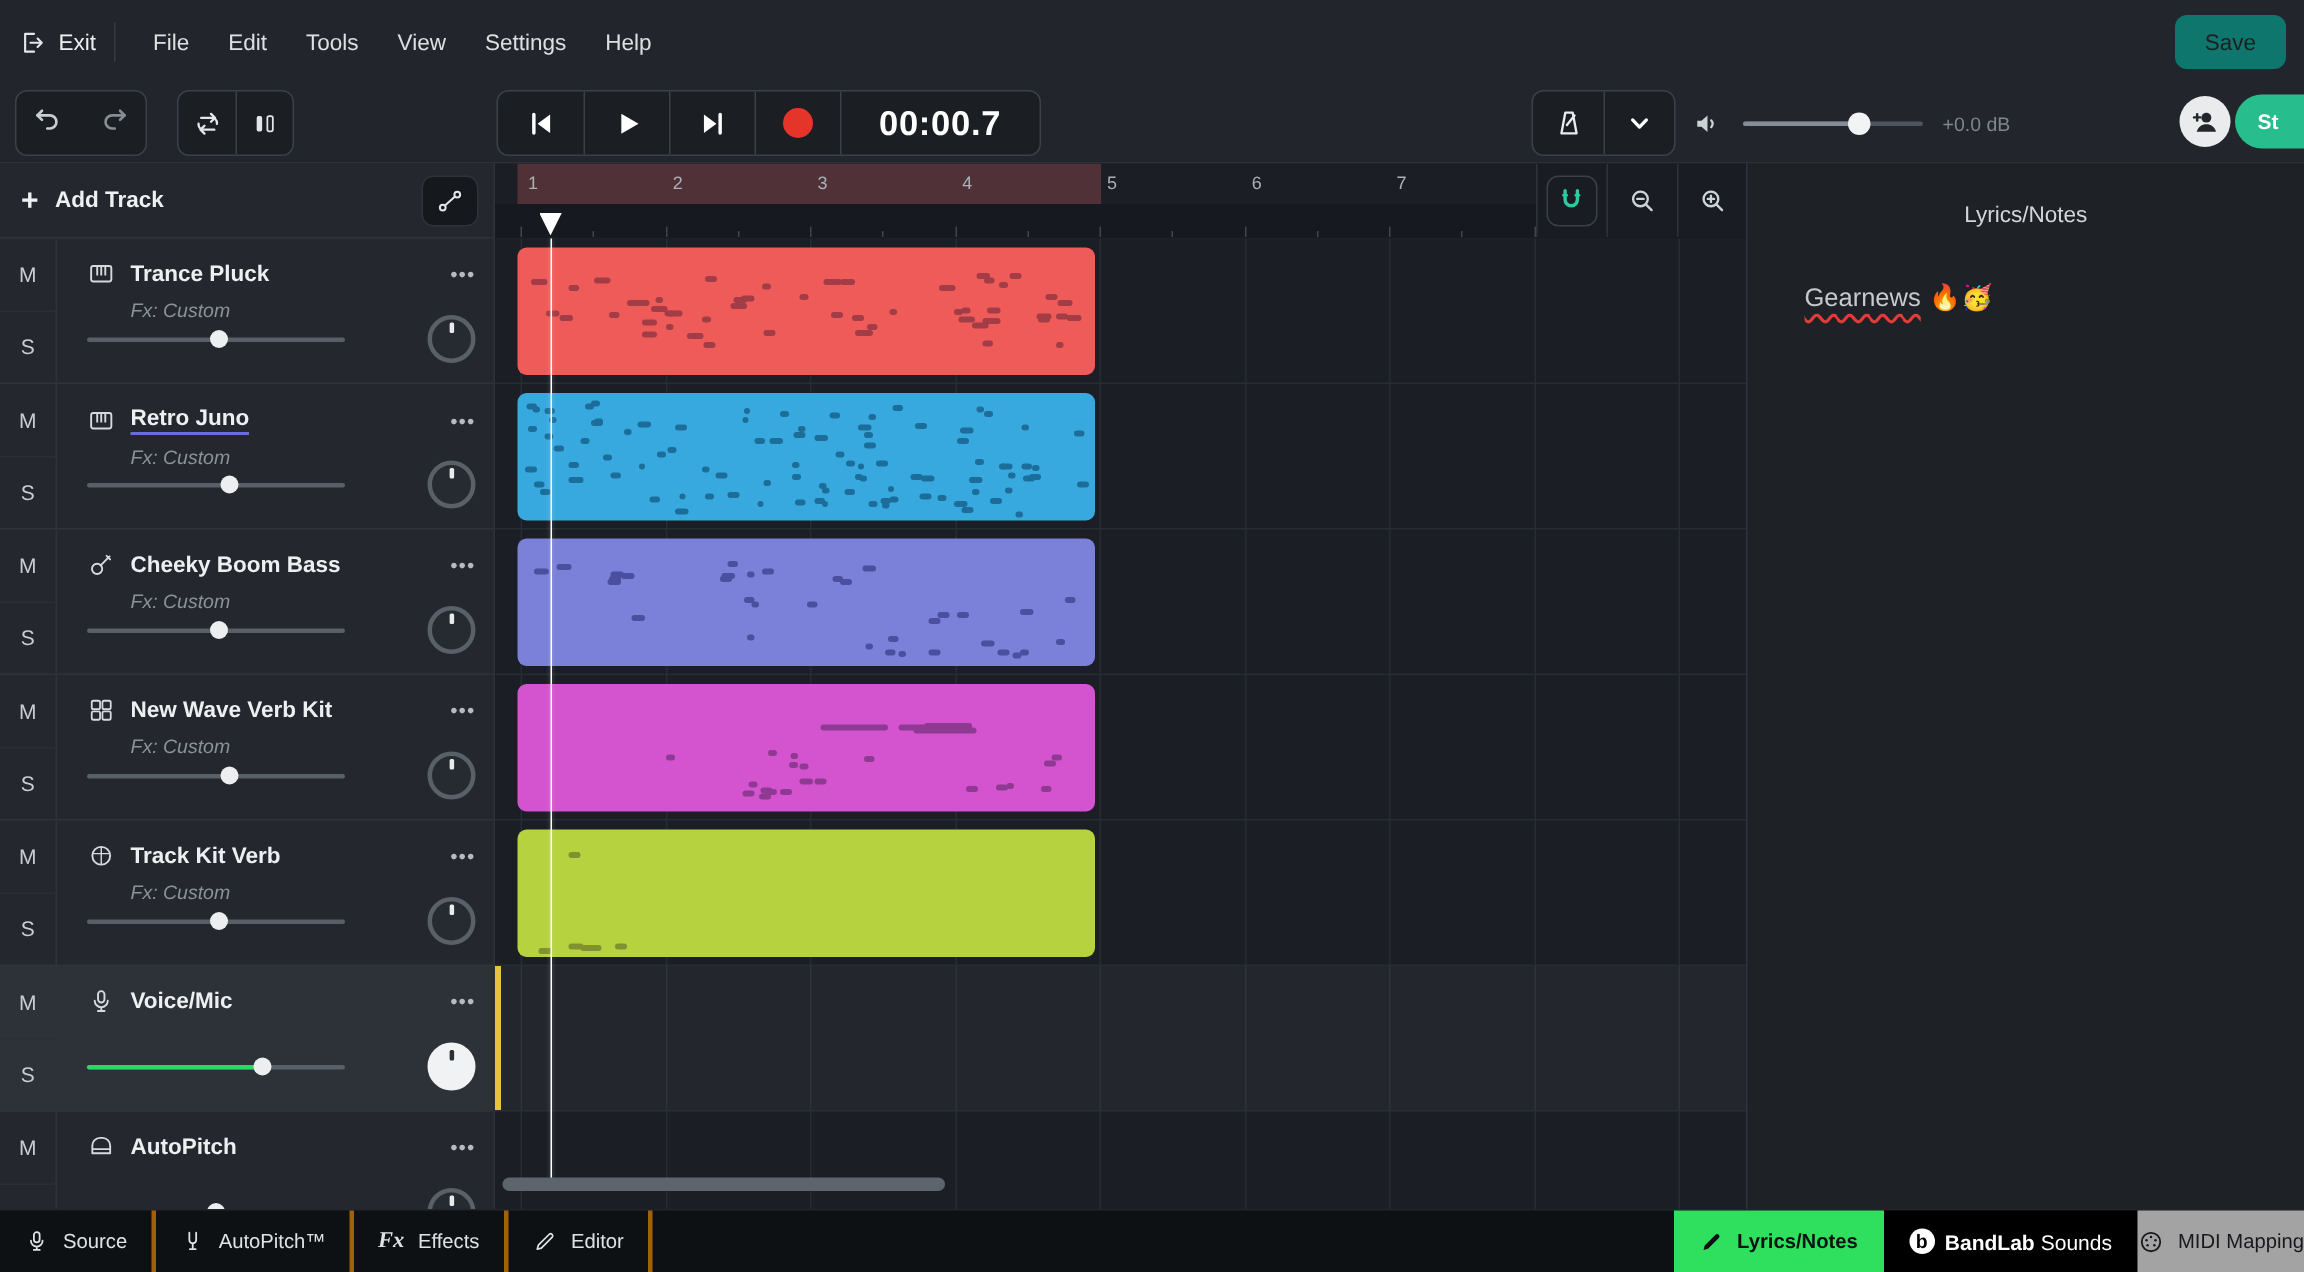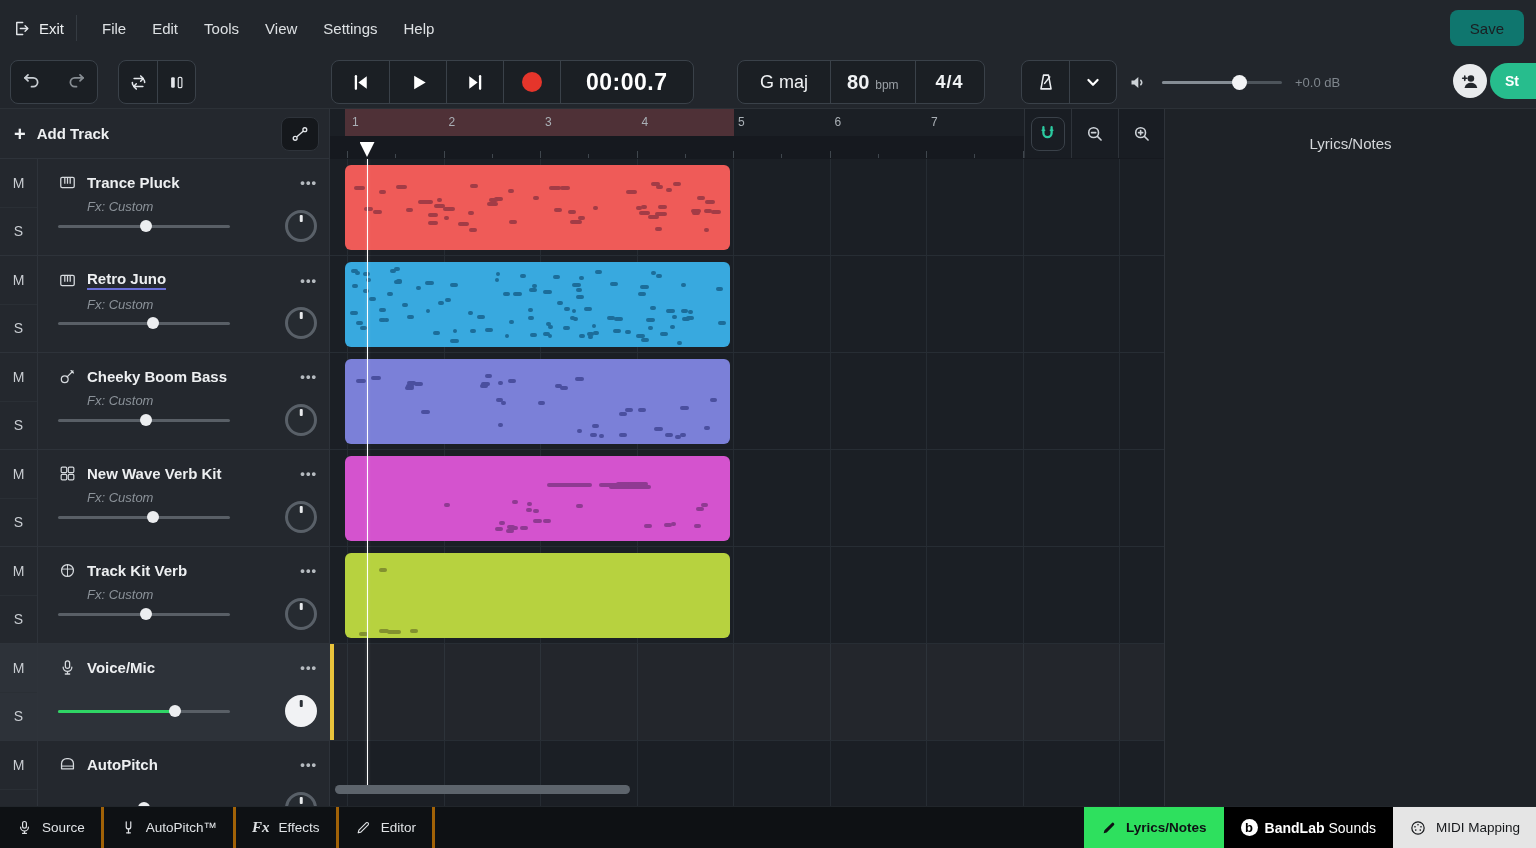--- a/index.html
+++ b/index.html
@@ -130,21 +130,21 @@
            border-right:3px solid #a16207}
   .fx-glyph{font-style:italic;font-family:"Liberation Serif",serif;font-weight:700;font-size:15px;color:#dfe2e5}
   .bb-spacer{flex:1}
   .bb-lyrics{display:flex;align-items:center;gap:9px;padding:0 17px;background:#2ee05e;color:#0e1114;
              font-weight:700;font-size:13.5px}
   .bb-bandlab{display:flex;align-items:center;gap:7px;padding:0 17px;background:#000;color:#fff;font-size:14px}
   .bl-logo{width:17px;height:17px;border-radius:50%;background:#fff;color:#000;font-weight:700;font-size:13px;
            display:flex;align-items:center;justify-content:center}
   .bl-bold{font-weight:700}
   .bl-light{font-weight:400;margin-left:-3px}
-  .bb-midi{display:flex;align-items:center;gap:9px;padding:0 16px;background:#e5e5e5;color:#17191c;font-size:13.5px}
+  .bb-midi{display:flex;align-items:center;gap:9px;padding:0 0;background:#a3a3a3;color:#17191c;font-size:13.5px}
 </style>
 </head>
 <body>
 
 <div class="app">
 
   <header class="menubar">
     <div class="mb-left">
       <div class="exit-btn">
         <span style="display: inline-flex; align-items: center;">
@@ -234,28 +234,20 @@
             <svg viewBox="0 0 24 24" width="23" height="23">
               <path d="M16.8 5.5v13" stroke="#fff" stroke-width="2.4" stroke-linecap="round"></path>
               <path d="M5.5 5.5L14.2 12l-8.7 6.5z" fill="#fff"></path>
             </svg>
           </span>
         </div>
       <div class="tb-cell">
           <span class="rec-dot"></span>
         </div>
       <div class="tb-cell time-cell">00:00.7</div>
-    </div>
-    <div class="tb-box tb-key">
-      <div class="tb-cell key-cell">G maj</div>
-      <div class="tb-cell bpm-cell">
-          <span class="bpm-num">80</span>
-          <span class="bpm-unit">bpm</span>
-        </div>
-      <div class="tb-cell sig-cell">4/4</div>
     </div>
     <div class="tb-box tb-metro">
       <div class="tb-cell">
           <span style="display: inline-flex; align-items: center;">
             <svg viewBox="0 0 24 24" width="22" height="22">
               <g stroke="#e9ebee" stroke-width="1.7" fill="none" stroke-linejoin="round" stroke-linecap="round">
                 <path d="M9.3 4.5h5.4l2.8 15H6.5z"></path>
                 <path d="M10.5 13.5L16 6.5"></path>
               </g>
             </svg>
@@ -843,20 +835,21 @@
             <div class="row-strip" style="background: rgb(233, 195, 59);"></div>
           </div>
           <div class="tl-row" style="top: 582px;"></div>
           <div class="playhead-line"></div>
           <div class="hscroll"></div>
         </div>
     </section>
 
     <aside class="rightpanel">
       <div class="rp-title">Lyrics/Notes</div>
+      <div class="rp-content"><span class="rp-word">Gearnews</span><span class="rp-emoji">🔥🥳</span></div>
     </aside>
   </div>
 
   <footer class="bottombar">
     <div class="bb-left">
         <div class="bb-item">
           <span style="display: inline-flex; align-items: center;">
             <svg viewBox="0 0 24 24" width="17" height="17">
               <g stroke="#dfe2e5" stroke-width="1.7" fill="none" stroke-linecap="round">
                 <rect x="9.3" y="3.5" width="5.4" height="9.5" rx="2.7"></rect>

